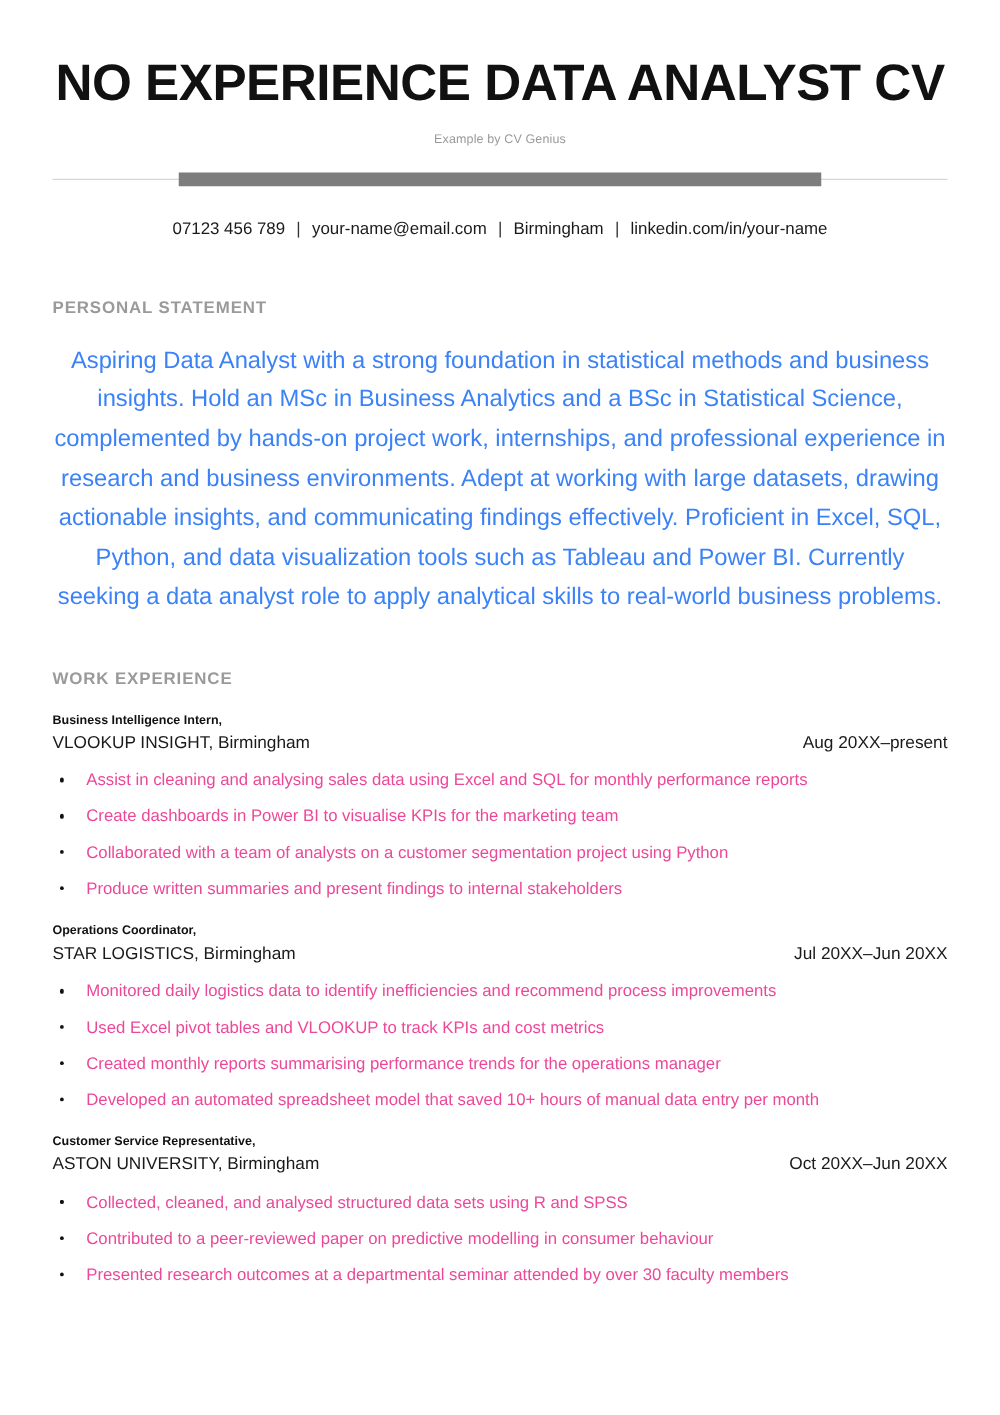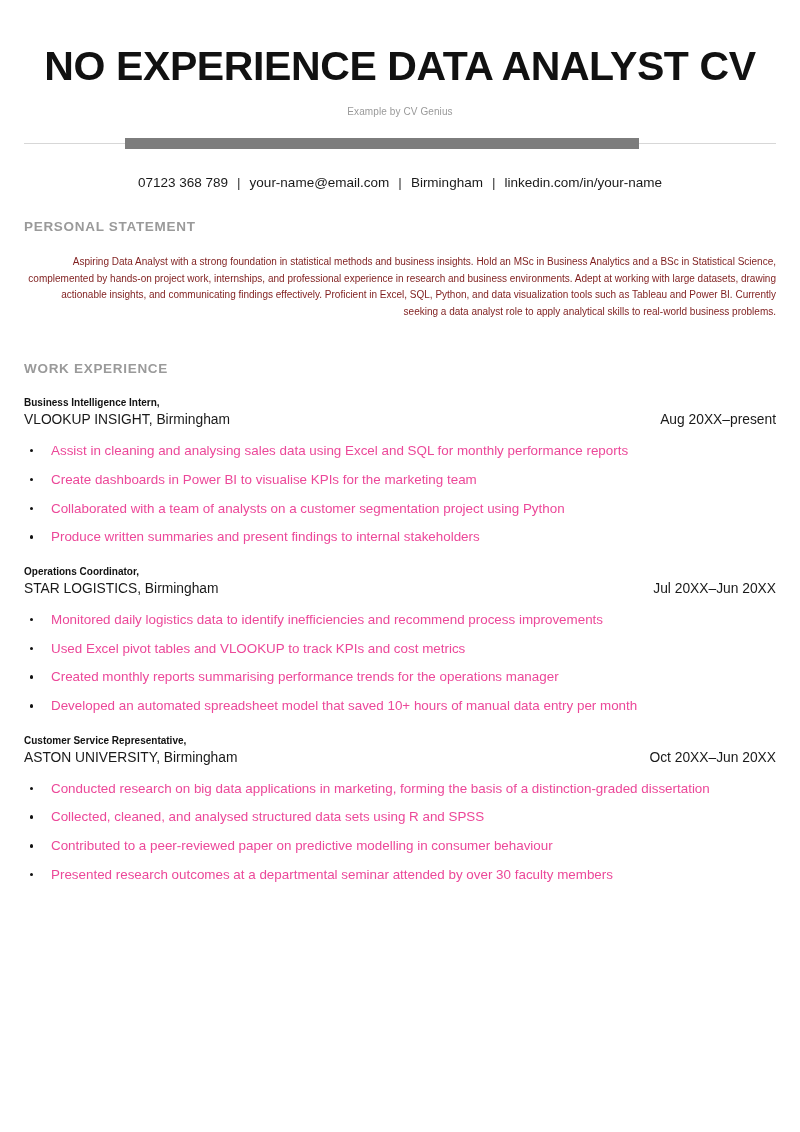--- a/index.html
+++ b/index.html
@@ -12,21 +12,21 @@
     height: 1132px;
     font-family: "Liberation Sans", sans-serif;
     color: #1a1a1a;
     -webkit-font-smoothing: antialiased;
   }
   .page {
     position: relative;
     width: 800px;
     height: 1132px;
     box-sizing: border-box;
-    padding: 0 24px;
+    padding: 0 42px;
     background: #ffffff;
     overflow: hidden;
   }
 
   
   .cv-title {
     margin: 0;
     padding-top: 44px;
     text-align: center;
     font-size: 41px;
@@ -77,43 +77,43 @@
     color: #1a1a1a;
     white-space: nowrap;
   }
   .contact-line .sep {
     color: #333333;
     padding: 0 9px;
   }
 
   
   .section {
-    margin-top: 29px;
+    margin-top: 48px;
   }
   .section.work {
     margin-top: 41px;
   }
   .section-heading {
     margin: 0;
     font-size: 13.5px;
     font-weight: bold;
     color: #9a9a9a;
     letter-spacing: 0.7px;
     text-transform: uppercase;
   }
   .section-body {
     margin-top: 20px;
   }
 
   .statement {
     margin: 0;
-    font-size: 10px;
+    font-size: 19px;
     line-height: 1.66;
-    color: #7f1d1d;
-    text-align: right;
+    color: #3b82f6;
+    text-align: center;
   }
 
   
   .job {
     margin-top: 17px;
   }
   .job:first-child {
     margin-top: 0;
   }
   .job-head {
@@ -177,21 +177,21 @@
 
   <h1 class="cv-title">NO EXPERIENCE DATA ANALYST CV</h1>
   <div class="cv-subtitle">Example by CV Genius</div>
 
   <div class="header-divider">
     <div class="hairline" style="background: rgb(215, 215, 215);"></div>
     <div class="thickbar" style="background: rgb(125, 125, 125);"></div>
   </div>
 
   <div class="contact-line">
-    <span>07123 368 789</span><span class="sep">|</span><span>your-name@email.com</span><span class="sep">|</span><span>Birmingham</span><span class="sep">|</span><span>linkedin.com/in/your-name</span>
+    <span>07123 456 789</span><span class="sep">|</span><span>your-name@email.com</span><span class="sep">|</span><span>Birmingham</span><span class="sep">|</span><span>linkedin.com/in/your-name</span>
   </div>
 
   <div class="section statement-section">
     <div class="section-heading">PERSONAL STATEMENT</div>
     <div class="section-body">
       <p class="statement">Aspiring Data Analyst with a strong foundation in statistical methods and business insights. Hold an MSc in Business Analytics and a BSc in Statistical Science, complemented by hands-on project work, internships, and professional experience in research and business environments. Adept at working with large datasets, drawing actionable insights, and communicating findings effectively. Proficient in Excel, SQL, Python, and data visualization tools such as Tableau and Power BI. Currently seeking a data analyst role to apply analytical skills to real-world business problems.</p>
     </div>
   </div>
 
   <div class="section work">
@@ -229,21 +229,21 @@
         </div>
         <div class="job">
           <div class="job-head">
             <div class="job-title">Customer Service Representative,</div>
             <div class="job-meta-row">
               <span class="job-company">ASTON UNIVERSITY, Birmingham</span>
               <span class="job-dates">Oct 20XX–Jun 20XX</span>
             </div>
           </div>
           <ul class="bullets">
-            <li><span class="dot"></span><span>Conducted research on big data applications in marketing, forming the basis of a distinction-graded dissertation</span></li>
+            <li><span class="dot"></span></li>
             <li><span class="dot"></span><span>Collected, cleaned, and analysed structured data sets using R and SPSS</span></li>
             <li><span class="dot"></span><span>Contributed to a peer-reviewed paper on predictive modelling in consumer behaviour</span></li>
             <li><span class="dot"></span><span>Presented research outcomes at a departmental seminar attended by over 30 faculty members</span></li>
           </ul>
         </div>
       </div>
   </div>
 
 </div>
 

